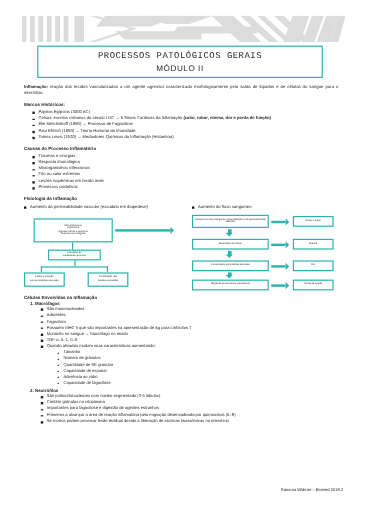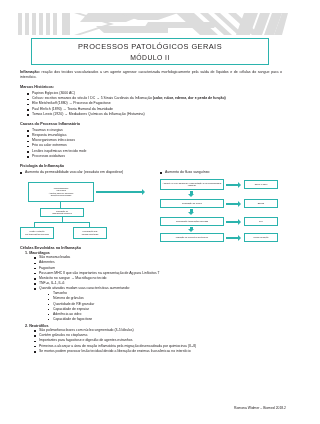--- a/index.html
+++ b/index.html
@@ -14,21 +14,21 @@
   .banner{position:absolute;left:18px;top:13px;width:270px;height:22px;overflow:hidden;}
   .banner svg{display:block;}
 
   
   .title-box{
     position:absolute;left:31px;top:38px;width:238px;height:27px;
     border:1.2px solid #2bb3ad;box-sizing:border-box;
     display:flex;flex-direction:column;align-items:center;justify-content:center;
     gap:3px;background:#fff;
   }
-  .title-main{font-size:7.4px;letter-spacing:.45px;color:#231f20;}
+  .title-main{font-size:7.4px;letter-spacing:.45px;color:#231f20;font-family:Liberation Mono, monospace;}
   .title-sub{font-size:6.8px;letter-spacing:.45px;color:#231f20;}
 
   
   .content{position:absolute;left:20px;top:70px;width:262px;}
   .para{font-size:3.6px;line-height:1.45;text-align:justify;color:#231f20;margin-bottom:5px;}
   .para b{font-weight:bold;}
   h2.sec{font-size:3.8px;font-weight:bold;margin:0 0 1.5px 0;color:#231f20;}
 
   ul.b1{list-style:none;margin:0 0 5px 0;padding:0 0 0 7px;}
   ul.b1>li{font-size:3.5px;line-height:1.5;position:relative;padding-left:5px;color:#231f20;}

